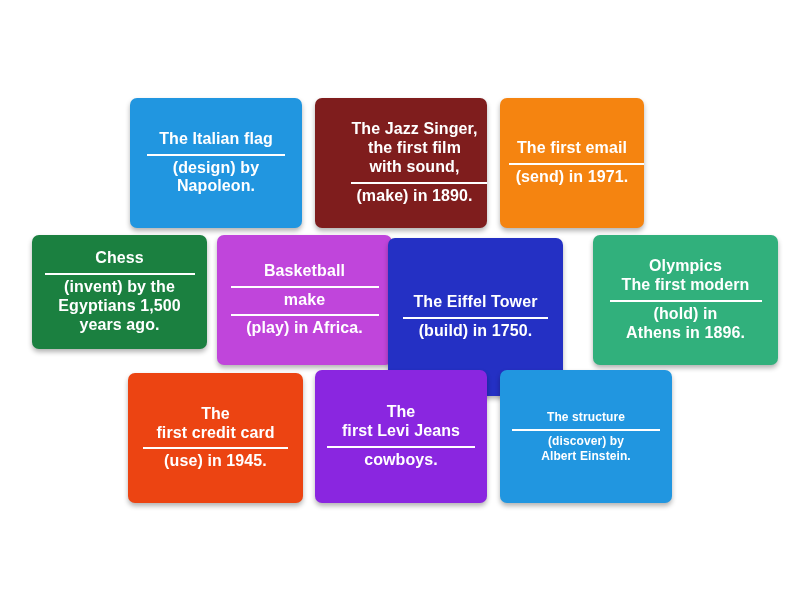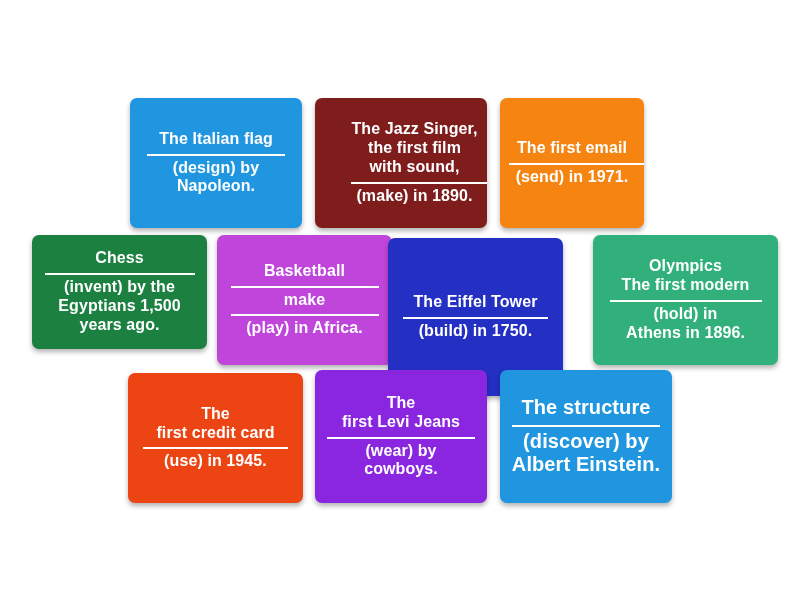--- a/index.html
+++ b/index.html
@@ -96,22 +96,21 @@
     <div class="tile" style="left: 128px; top: 373px; width: 175px; height: 130px; background: rgb(236, 68, 18); font-size: 16px;">
       <span class="tile-line">The</span>
       <span class="tile-line">first credit card</span>
       <span class="rule" style="width: 145px;"></span>
       <span class="tile-line">(use) in 1945.</span>
     </div>
     <div class="tile" style="left: 315px; top: 370px; width: 172px; height: 133px; background: rgb(138, 38, 224); font-size: 16px;">
       <span class="tile-line">The</span>
       <span class="tile-line">first Levi Jeans</span>
       <span class="rule" style="width: 148px;"></span>
-      <span class="tile-line">(wear) by</span>
       <span class="tile-line">cowboys.</span>
     </div>
-    <div class="tile" style="left: 500px; top: 370px; width: 172px; height: 133px; background: rgb(33, 150, 224); font-size: 20px;">
+    <div class="tile" style="left: 500px; top: 370px; width: 172px; height: 133px; background: rgb(33, 150, 224); font-size: 12px;">
       <span class="tile-line">The structure</span>
       <span class="rule" style="width: 148px;"></span>
       <span class="tile-line">(discover) by</span>
       <span class="tile-line">Albert Einstein.</span>
     </div>
   </div>
 
 </body></html>

